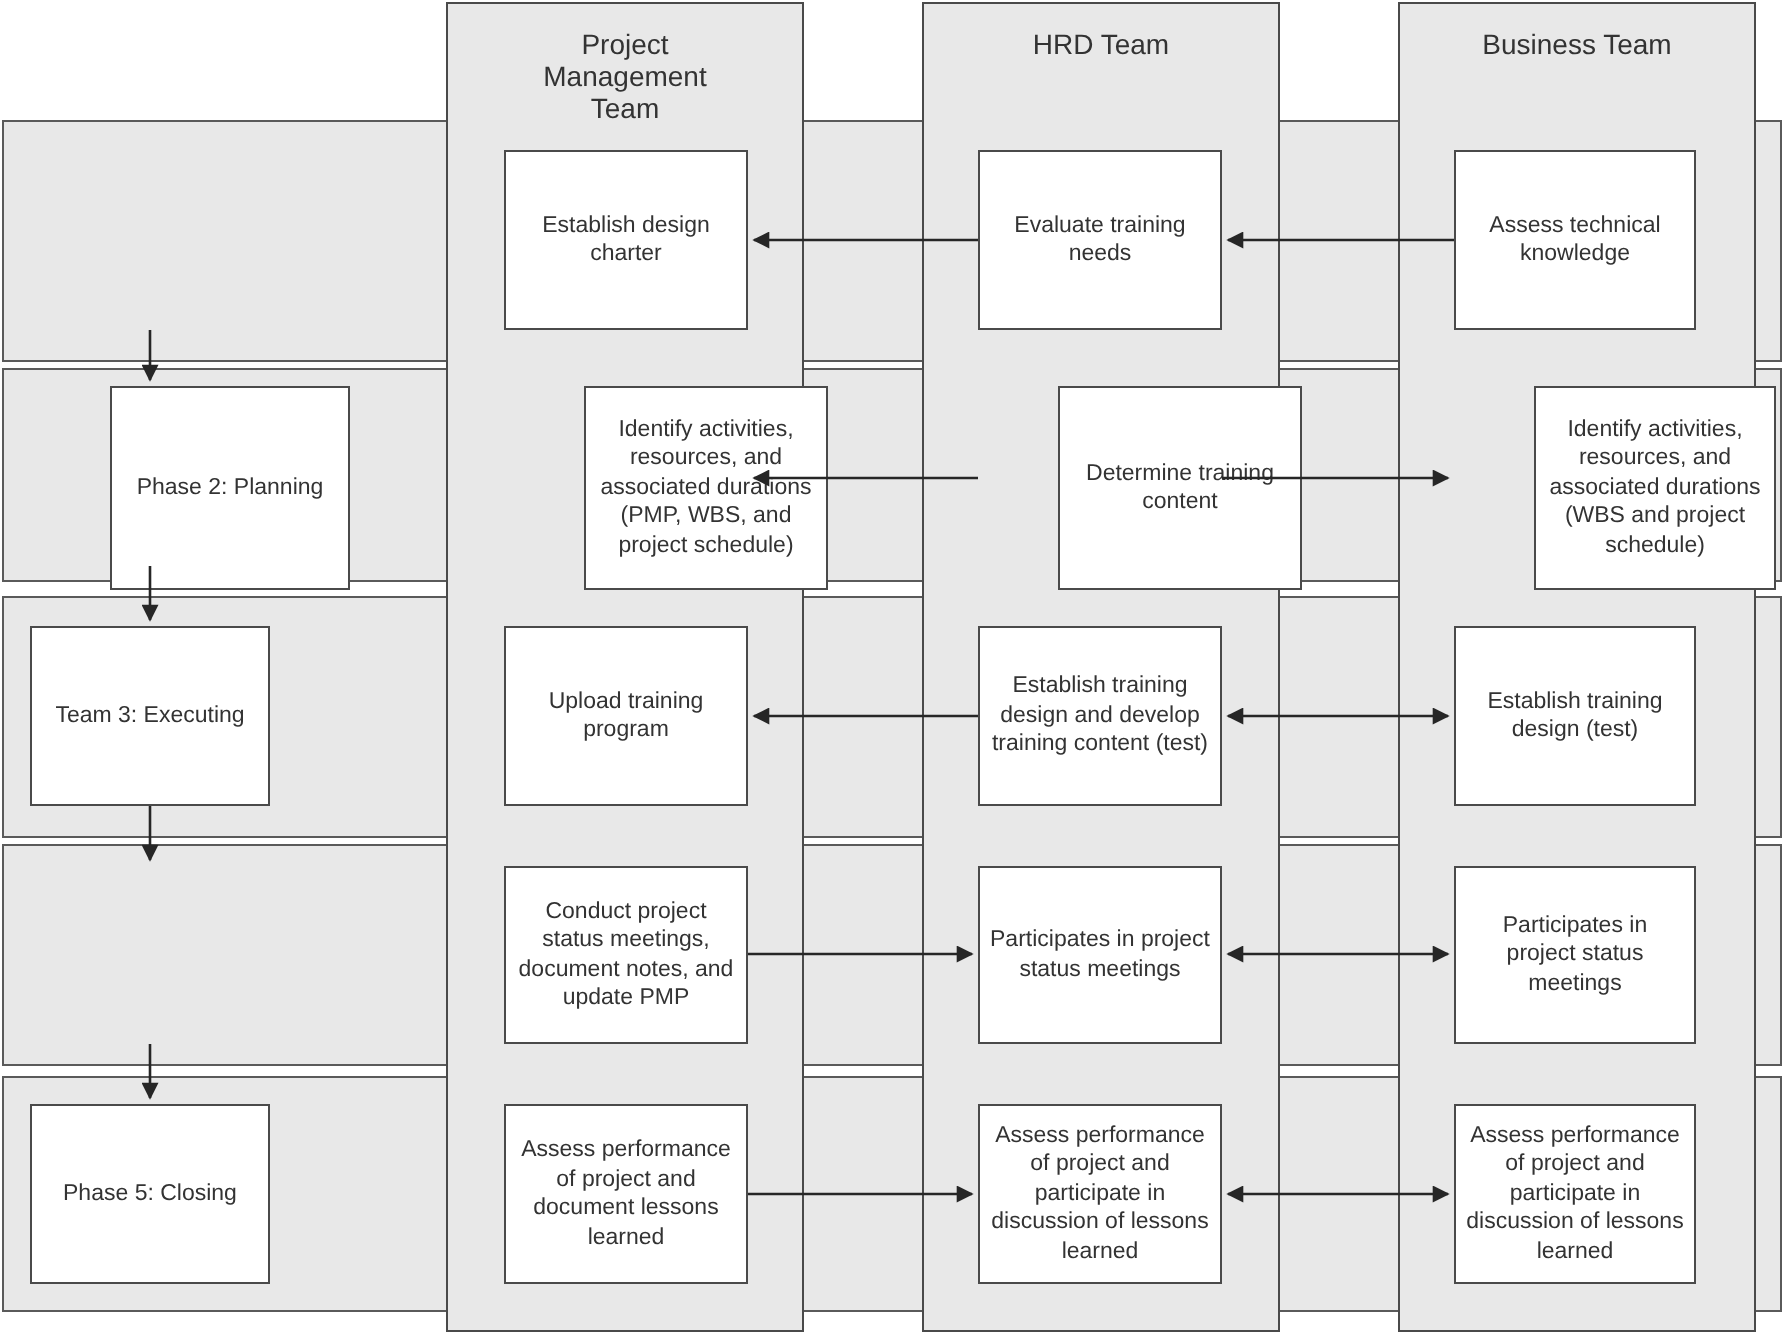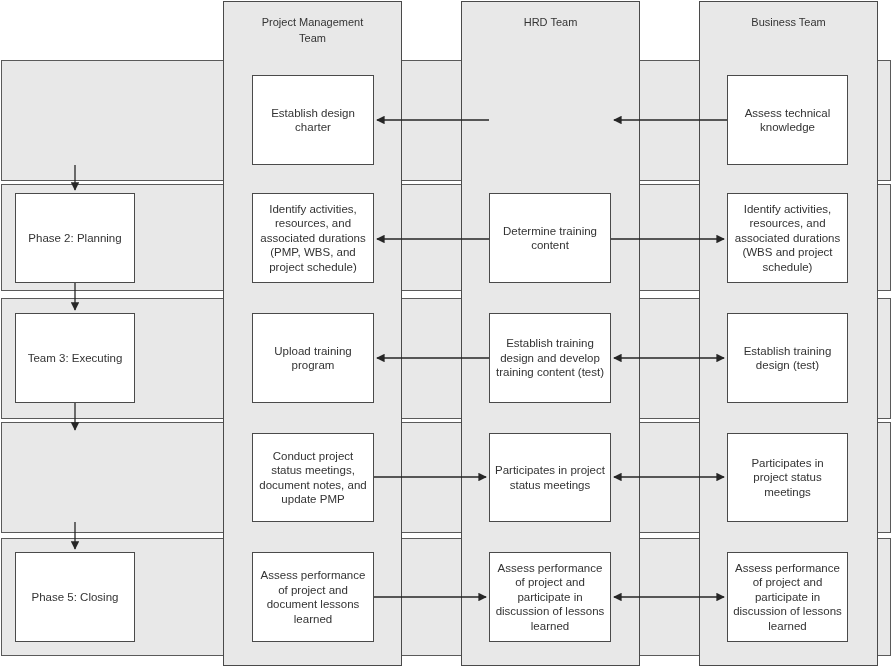--- a/index.html
+++ b/index.html
@@ -42,21 +42,21 @@
   }
   .lane.pm  { left: 223px; }
   .lane.hrd { left: 461px; }
   .lane.bus { left: 699px; }
   .lane-header {
     position: absolute;
     top: 12px;
     left: 0;
     width: 100%;
     text-align: center;
-    font-size: 11px;
+    font-size: 14px;
     line-height: 16px;
     color: #333333;
     padding: 0 30px;
     box-sizing: border-box;
   }
   
   .node {
     position: absolute;
     background: #ffffff;
     border: 1px solid #4a4a4a;
@@ -69,21 +69,21 @@
     color: #333333;
     padding: 3px 5px;
     box-sizing: border-box;
     z-index: 4;
   }
   .phase-box { left: 15px; width: 120px; }
   .pm-box    { left: 252px; width: 122px; }
   .hrd-box   { left: 489px; width: 122px; }
   .bus-box   { left: 727px; width: 121px; }
   .row1 { top: 75px;  height: 90px; }
-  .row2 { top: 193px; height: 90px; }
+  .row2 { top: 193px; height: 102px; margin-left: 40px; }
   .row3 { top: 313px; height: 90px; }
   .row4 { top: 433px; height: 89px; }
   .row5 { top: 552px; height: 90px; }
   
   svg.arrows {
     position: absolute;
     top: 0;
     left: 0;
     z-index: 5;
     pointer-events: none;
@@ -117,20 +117,21 @@
   <div class="node phase-box row2">Phase 2: Planning</div>
   <div class="node phase-box row3">Team 3: Executing</div>
   <div class="node phase-box row5">Phase 5: Closing</div>
 
   <div class="node pm-box row1">Establish design charter</div>
   <div class="node pm-box row2">Identify activities, resources, and associated durations (PMP, WBS, and project schedule)</div>
   <div class="node pm-box row3">Upload training program</div>
   <div class="node pm-box row4">Conduct project status meetings, document notes, and update PMP</div>
   <div class="node pm-box row5">Assess performance of project and document lessons learned</div>
 
+  <div class="node hrd-box row1">Evaluate training needs</div>
   <div class="node hrd-box row2">Determine training content</div>
   <div class="node hrd-box row3">Establish training design and develop training content (test)</div>
   <div class="node hrd-box row4">Participates in project status meetings</div>
   <div class="node hrd-box row5">Assess performance of project and participate in discussion of lessons learned</div>
 
   <div class="node bus-box row2">Identify activities, resources, and associated durations (WBS and project schedule)</div>
   <div class="node bus-box row1">Assess technical knowledge</div>
   <div class="node bus-box row3">Establish training design (test)</div>
   <div class="node bus-box row4">Participates in project status meetings</div>
   <div class="node bus-box row5">Assess performance of project and participate in discussion of lessons learned</div>

